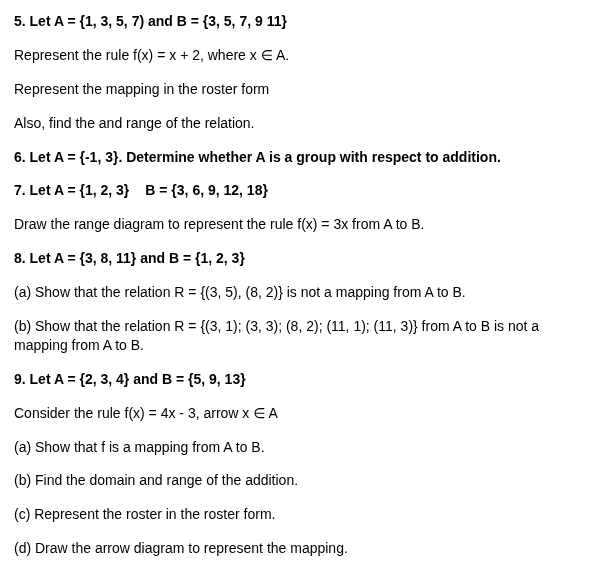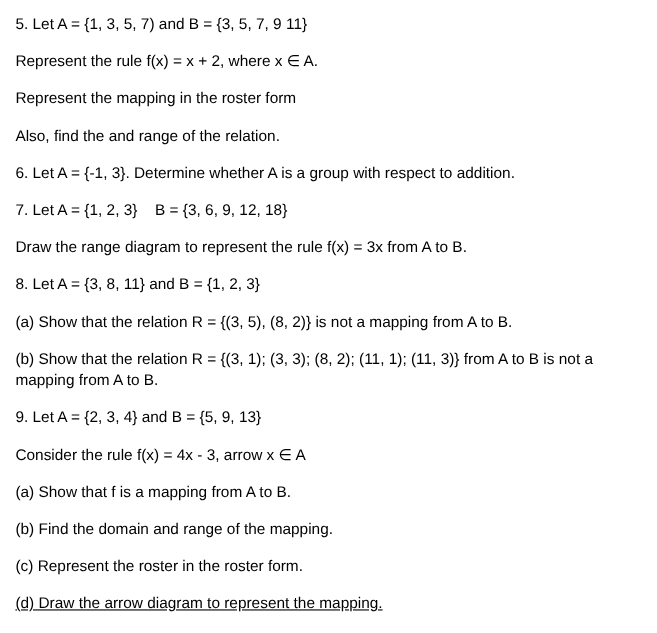--- a/index.html
+++ b/index.html
@@ -10,29 +10,28 @@
     body {
       font-family: Verdana, Geneva, sans-serif;
       font-size: 14px;
       color: #000;
       background: #fff;
       padding: 12px 14px;
       width: 597px;
       line-height: 1.35;
     }
     .question-header {
-      font-weight: normal;
+      font-weight: bold;
       margin-bottom: 15px;
     }
     .paragraph {
       margin-bottom: 15px;
     }
     .paragraph:last-child {
       margin-bottom: 0;
-      text-decoration: underline;
     }
     .gap {
       display: inline-block;
       width: 16px;
     }
   </style>
 </head>
 <body>
 
 <div class="question-header">5. Let A = {1, 3, 5, 7) and B = {3, 5, 7, 9 11}</div>
@@ -47,15 +46,15 @@
 </div>
 <div class="paragraph">Draw the range diagram to represent the rule f(x) = 3x from A to B.</div>
 
 <div class="question-header">8. Let A = {3, 8, 11} and B = {1, 2, 3}</div>
 <div class="paragraph">(a) Show that the relation R = {(3, 5), (8, 2)} is not a mapping from A to B.</div>
 <div class="paragraph">(b) Show that the relation R = {(3, 1); (3, 3); (8, 2); (11, 1); (11, 3)} from A to B is not a mapping from A to B.</div>
 
 <div class="question-header">9. Let A = {2, 3, 4} and B = {5, 9, 13}</div>
 <div class="paragraph">Consider the rule f(x) = 4x - 3, arrow x ∈ A</div>
 <div class="paragraph">(a) Show that f is a mapping from A to B.</div>
-<div class="paragraph">(b) Find the domain and range of the mapping.</div>
+<div class="paragraph">(b) Find the domain and range of the addition.</div>
 <div class="paragraph">(c) Represent the roster in the roster form.</div>
 <div class="paragraph">(d) Draw the arrow diagram to represent the mapping.</div>
 
 </body></html>

